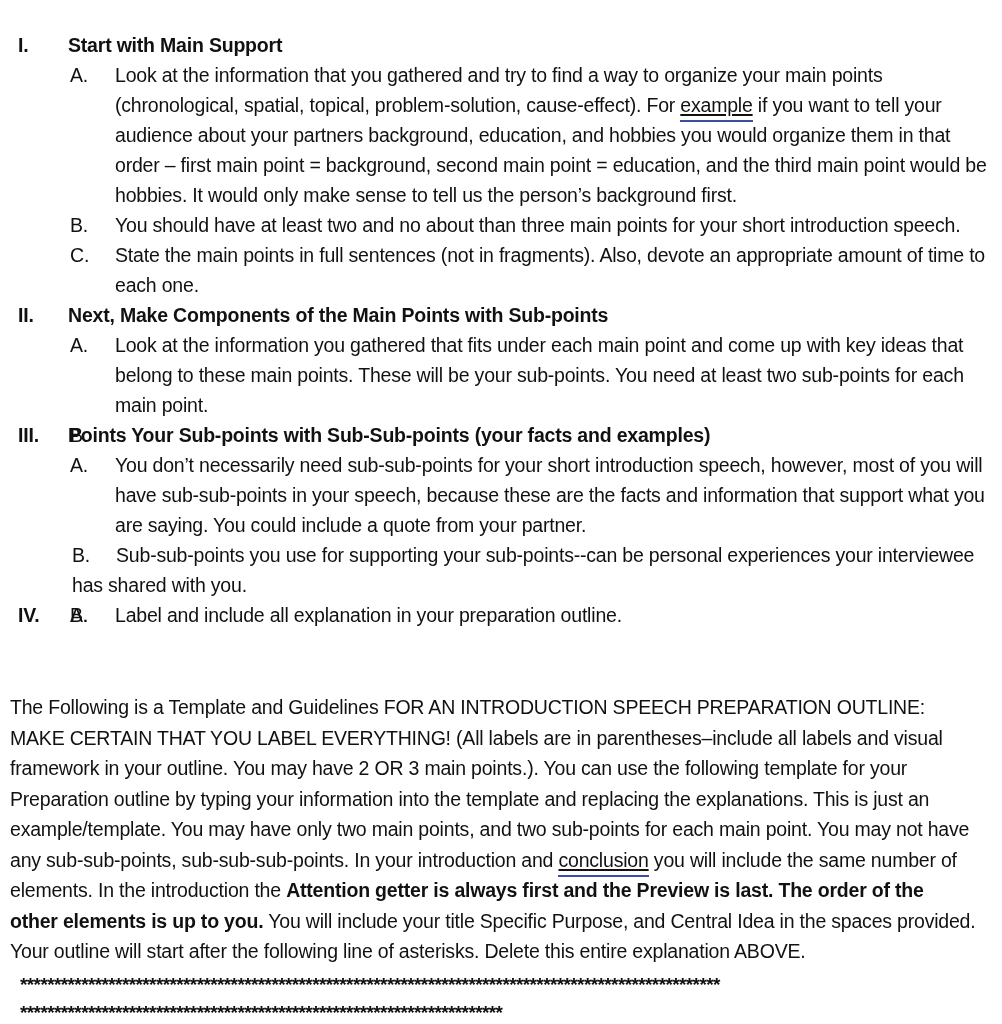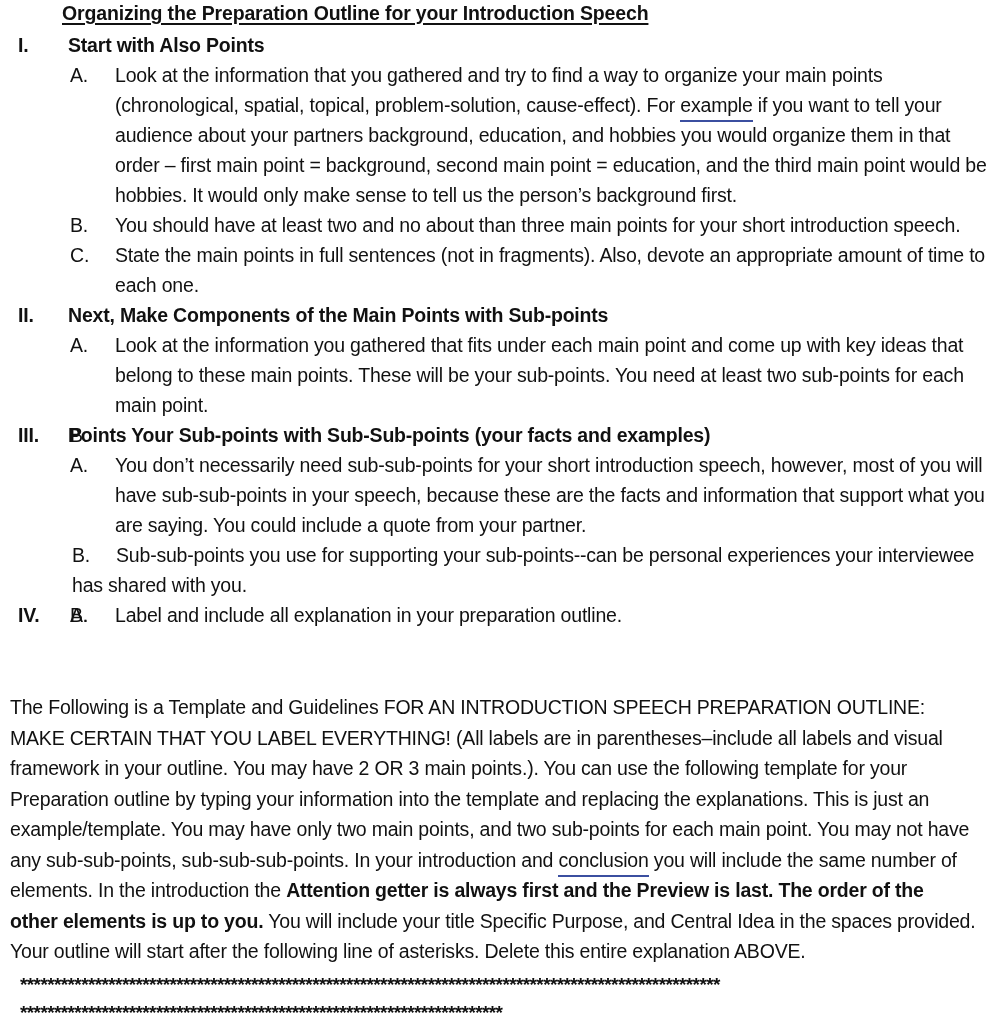--- a/index.html
+++ b/index.html
@@ -83,20 +83,21 @@
   }
   .olevel2.nohang > .marker {
     position: static;
     display: inline;
     margin-right: 26px;
   }
 
   
   .sp {
     position: relative;
+    text-decoration: underline;
     text-decoration-thickness: 1.5px;
     text-underline-offset: 2px;
   }
   .sp::after {
     content: "";
     position: absolute;
     left: 0;
     right: 0;
     bottom: -6px;
     height: 2px;
@@ -128,27 +129,26 @@
     white-space: nowrap;
     overflow: hidden;
     line-height: 20px;
   }
 </style>
 </head>
 <body>
 
 <div id="page">
 
-  <div class="doc-title">Organizing the Preparation Outline for your Introduction Speech</div>
 
   <div class="outline">
 
     <div class="olevel1">
       <span class="marker">I.</span>
-      <span>Start with Also Points</span>
+      <span>Start with Main Support</span>
     </div>
 
     <div class="olevel2">
       <span class="marker">A.</span><span>Look at the information that you gathered and try to find a way to organize your main points (chronological, spatial, topical, problem-solution, cause-effect).  For </span><span class="sp">example</span><span> if you want to tell your audience about your partners background, education, and hobbies you would organize them in that order – first main point = background, second main point = education, and the third main point would be hobbies.  It would only make sense to tell us the person’s background first.</span>
     </div>
 
     <div class="olevel2">
       <span class="marker">B.</span>
       <span>You should have at least two and no about than three main points for your short introduction speech.</span>
     </div>

